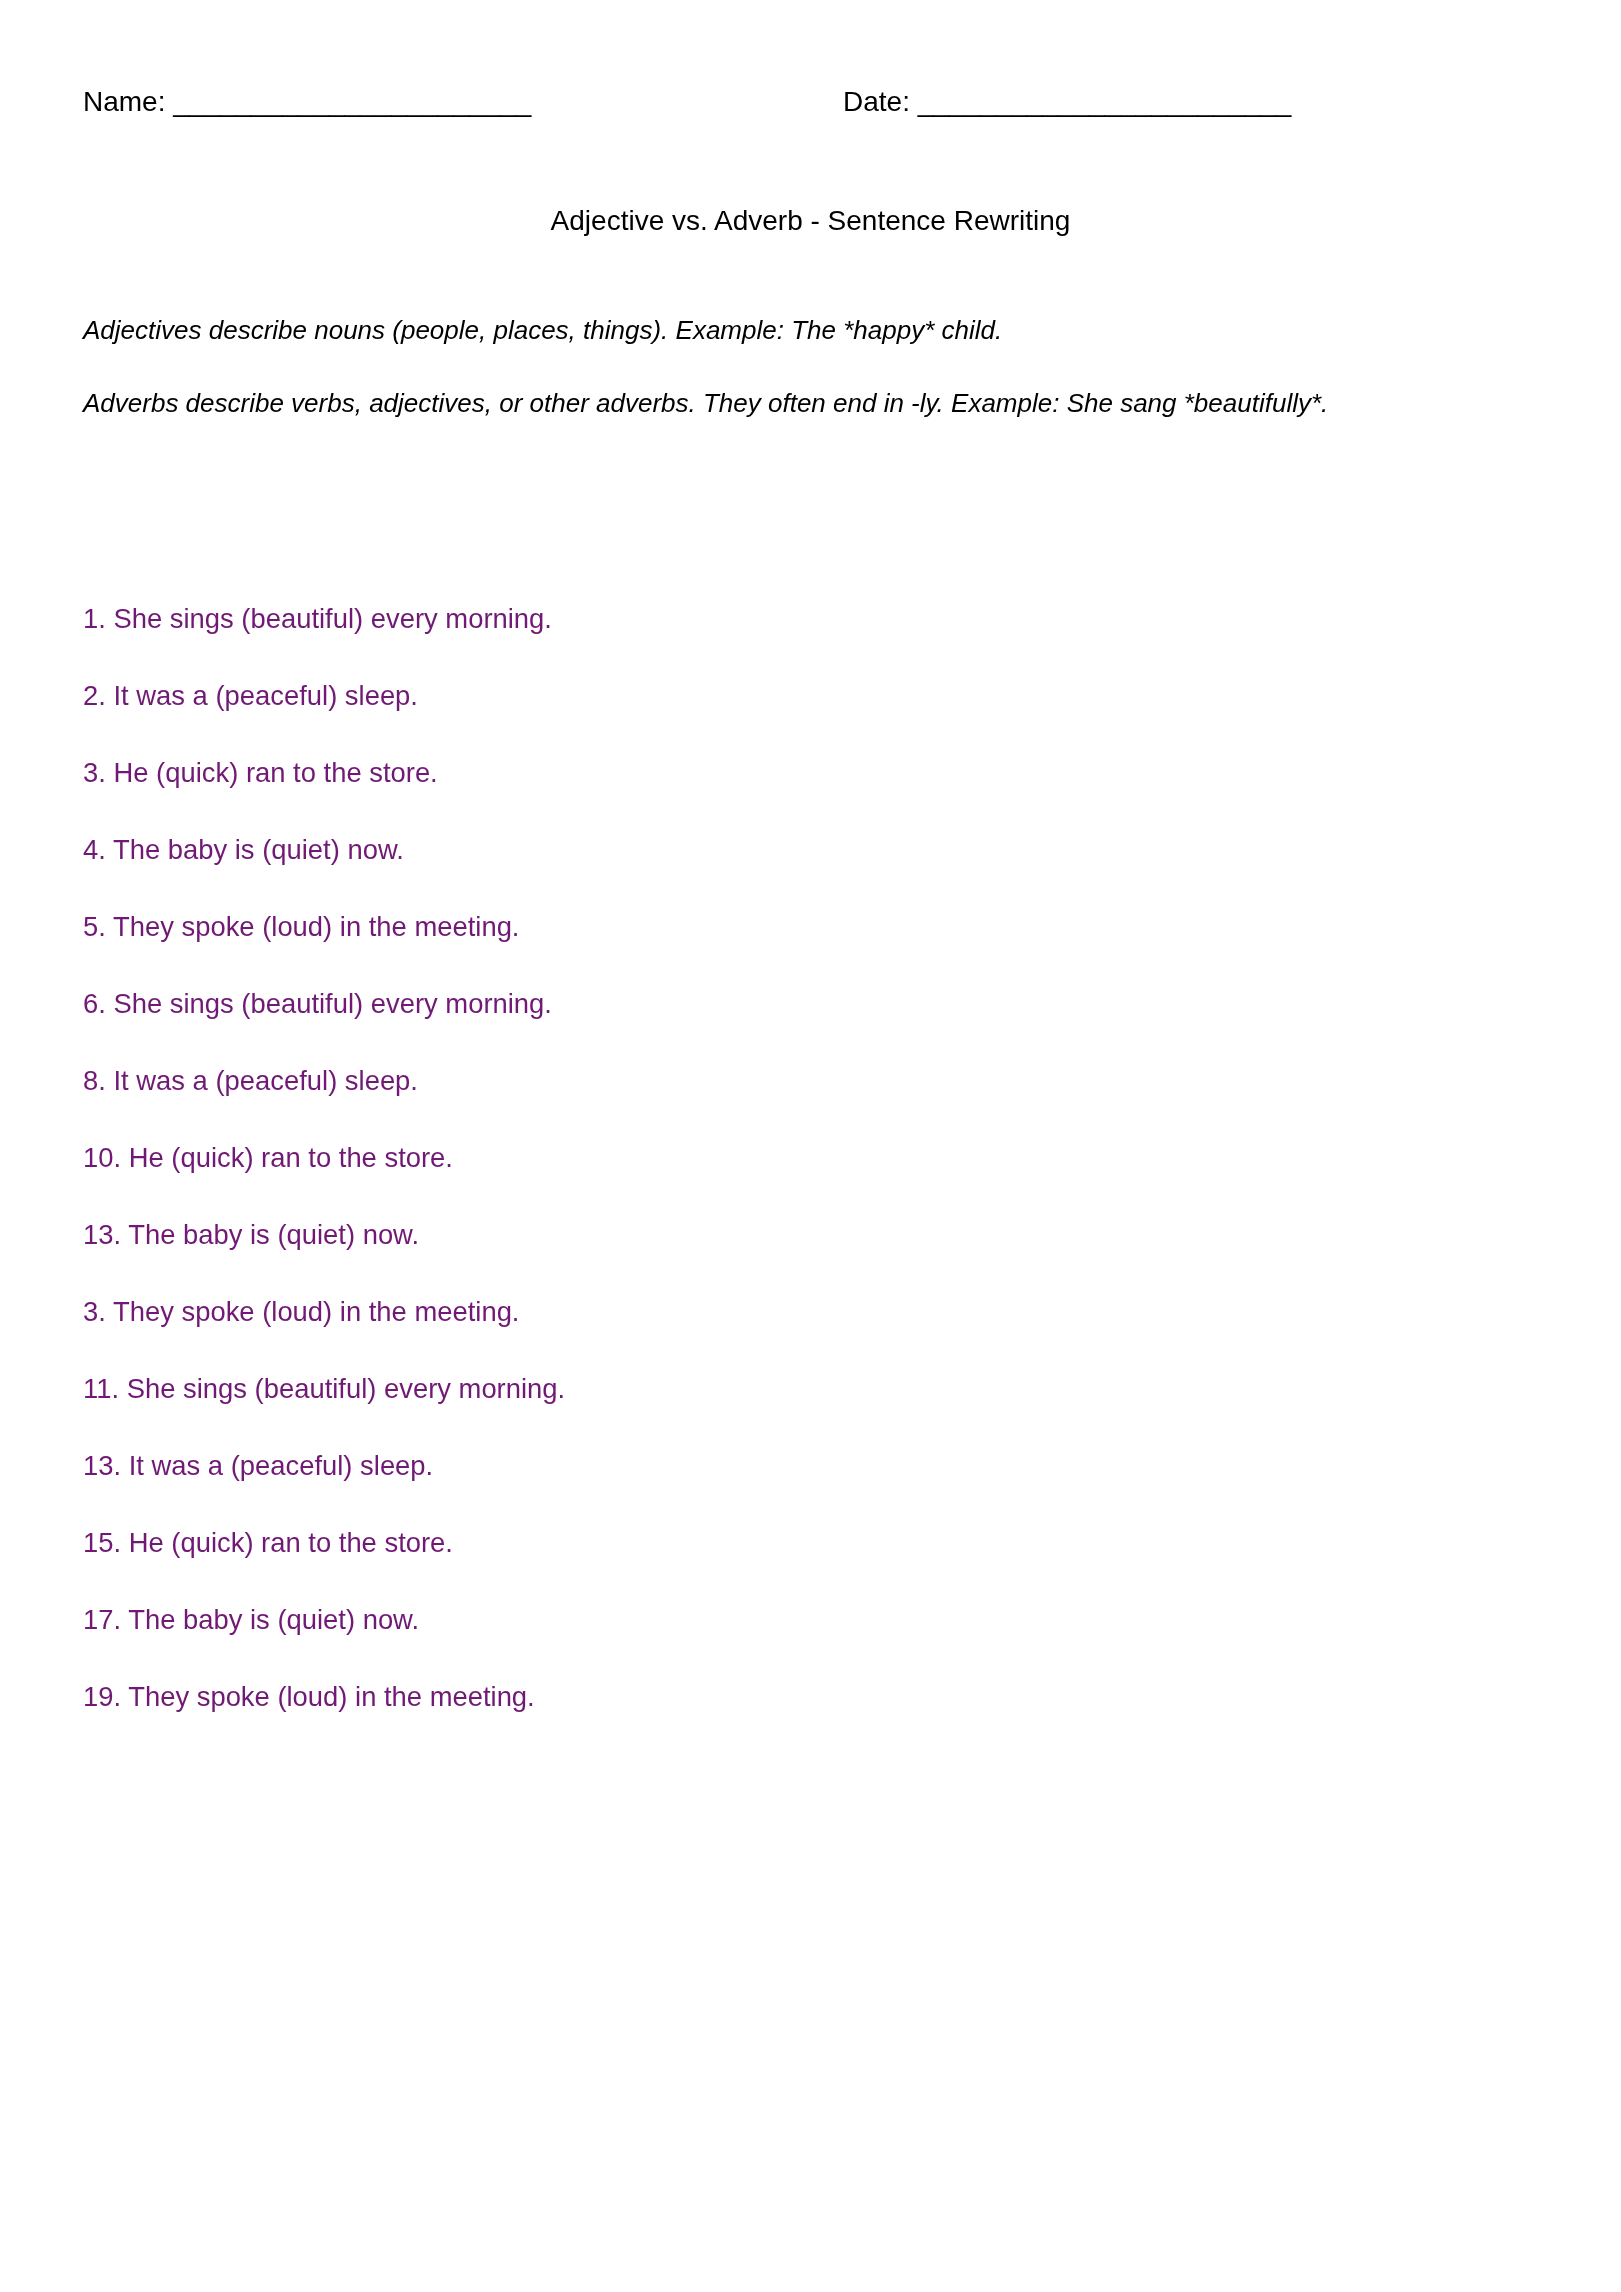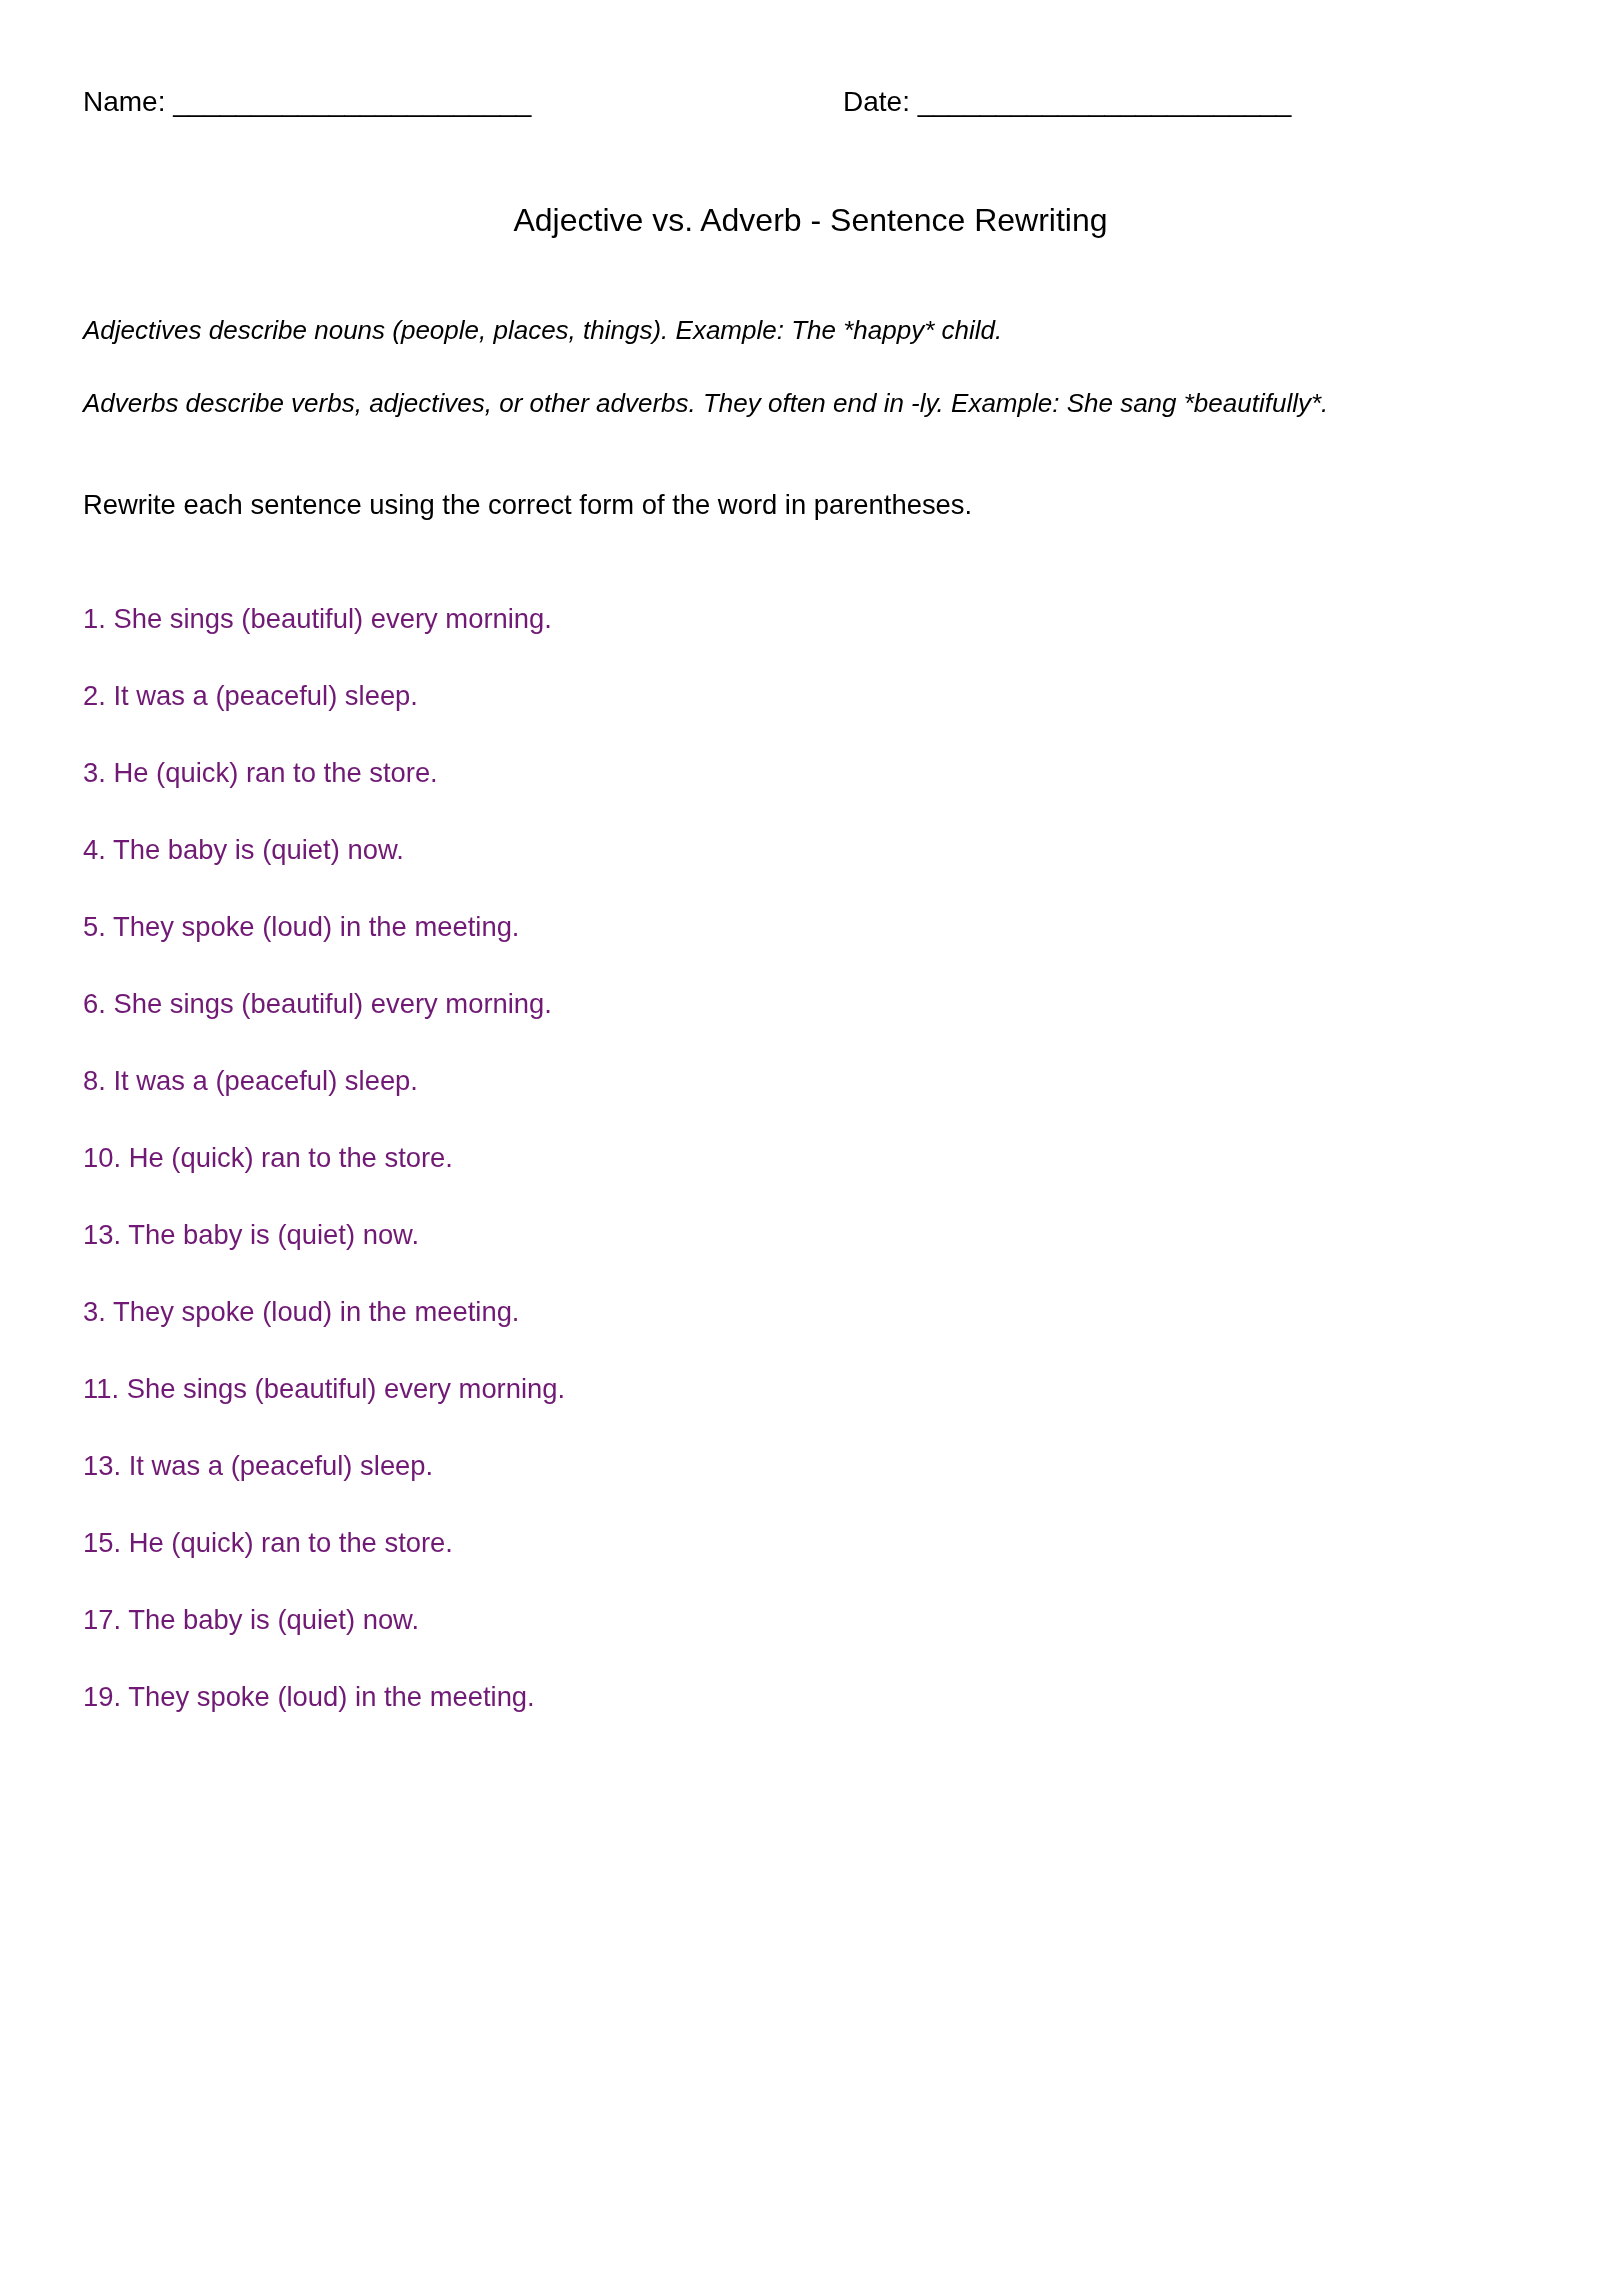--- a/index.html
+++ b/index.html
@@ -39,21 +39,21 @@
   .field-name { left: 0px; }
   .field-date { left: 760px; }
 
   
   .doc-title {
     position: absolute;
     left: 0;
     top: 202px;
     width: 1621px;
     text-align: center;
-    font-size: 32px;
+    font-size: 28px;
     line-height: 37px;
     white-space: nowrap;
   }
 
   
   .definition {
     position: absolute;
     left: 83px;
     font-style: italic;
     font-size: 26px;
@@ -106,21 +106,20 @@
     <div class="field field-name">Name: _______________________</div>
     <div class="field field-date">Date: ________________________</div>
   </div>
 
   <div class="doc-title">Adjective vs. Adverb - Sentence Rewriting</div>
 
   <div class="definition def-1">Adjectives describe nouns (people, places, things). Example: The *happy* child.</div>
 
   <div class="definition def-2">Adverbs describe verbs, adjectives, or other adverbs. They often end in -ly. Example: She sang *beautifully*.</div>
 
-  <div class="instruction">Rewrite each sentence using the correct form of the word in parentheses.</div>
 
   <ol class="exercise-list">
     <li class="exercise-item">
       <span class="num">1.</span> 
       <span class="txt">She sings (beautiful) every morning.</span>
     </li>
     <li class="exercise-item">
       <span class="num">2.</span> 
       <span class="txt">It was a (peaceful) sleep.</span>
     </li>

